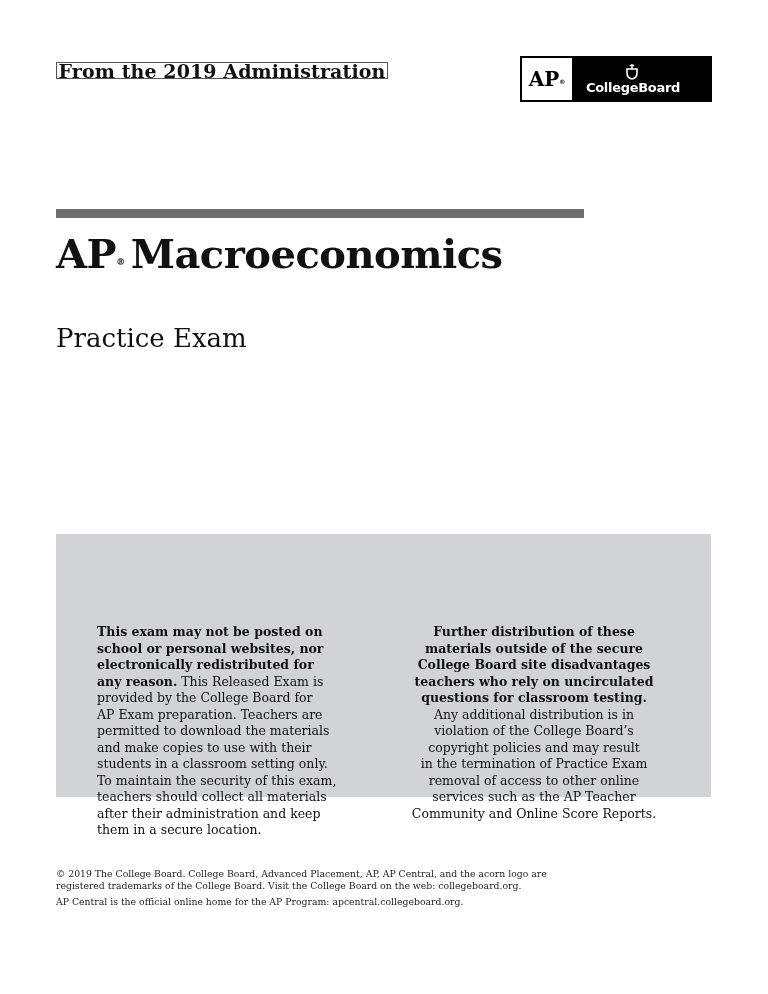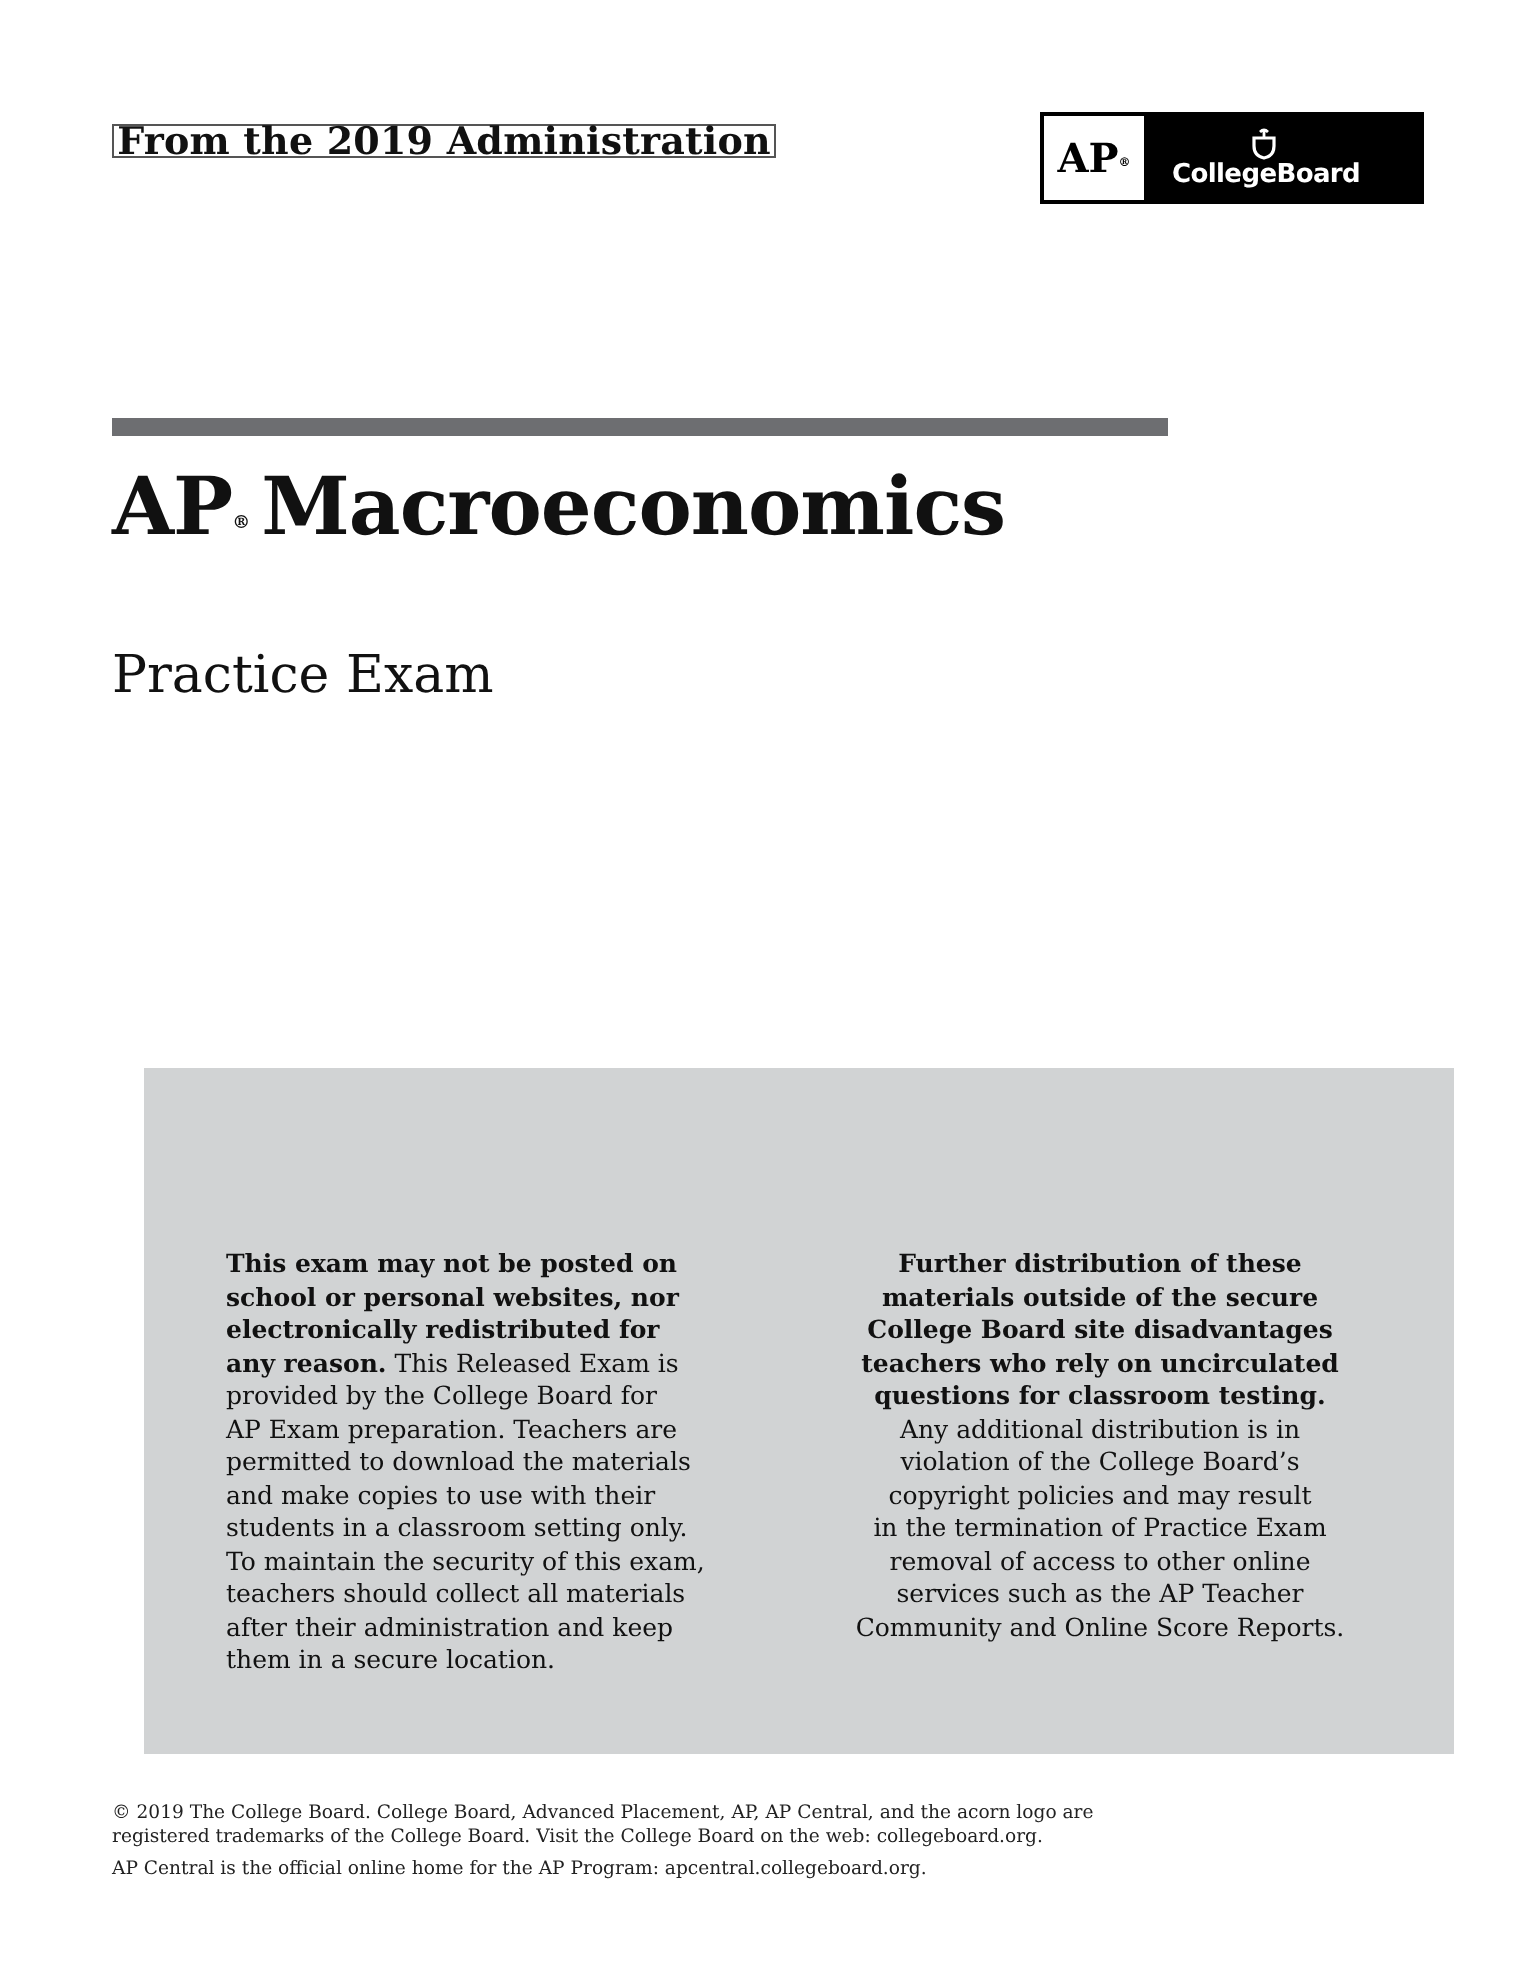--- a/index.html
+++ b/index.html
@@ -7,27 +7,27 @@
     .admin-box { position: absolute; left: 56px; top: 62px; width: 332px; height: 17px; border: 1px solid #555; box-sizing: border-box; display: flex; align-items: center; justify-content: center; font-size: 19px; font-weight: bold; letter-spacing: 0.1px; white-space: nowrap; }
     .logo { position: absolute; left: 520px; top: 56px; width: 192px; height: 46px; background: #000; display: flex; align-items: center; }
     .logo-ap { width: 50px; height: 42px; margin-left: 2px; background: #fff; display: flex; align-items: center; justify-content: center; font-weight: bold; font-size: 20px; color: #000; }
     .logo-ap sup { font-size: 6px; vertical-align: top; position: relative; top: 2px; }
     .logo-cb { display: flex; align-items: center; margin-left: 14px; color: #fff; font-family: "DejaVu Sans", sans-serif; font-weight: bold; font-size: 13px; letter-spacing: -0.3px; flex-direction: column; }
     .logo-cb svg { margin-right: 3px; }
     .rule { position: absolute; left: 56px; top: 209px; width: 528px; height: 9px; background: #6d6e71; }
     .title { position: absolute; left: 56px; top: 226px; font-size: 40px; font-weight: bold; line-height: 56px; white-space: nowrap; letter-spacing: -0.5px; }
     .title sup { font-size: 9px; vertical-align: top; position: relative; top: 8px; margin-right: 6px; }
     .subtitle { position: absolute; left: 56px; top: 284px; font-size: 26px; line-height: 36px; white-space: nowrap; margin-top: 36px; }
-    .notice { position: absolute; left: 72px; top: 534px; width: 655px; height: 343px; background: #d1d3d4; }
+    .notice { position: absolute; left: 56px; top: 534px; width: 655px; height: 263px; background: #d1d3d4; }
     .col { position: absolute; top: 90px; font-size: 12.5px; line-height: 16.5px; color: #111; }
     .col.left { left: 41px; width: 260px; }
     .col.right { left: 343px; width: 270px; text-align: center; }
     .col b { font-weight: bold; }
     .line { display: block; white-space: nowrap; }
-    .footer { position: absolute; left: 56px; top: 901px; font-size: 9.3px; line-height: 12px; color: #222; white-space: nowrap; }
+    .footer { position: absolute; left: 56px; top: 868px; font-size: 9.3px; line-height: 12px; color: #222; white-space: nowrap; }
     .footer .gap { margin-top: 4px; }
   </style>
 </head>
 <body>
 
 <div class="admin-box">
   <span>From the 2019 Administration</span>
 </div>
 
 <div class="logo">

